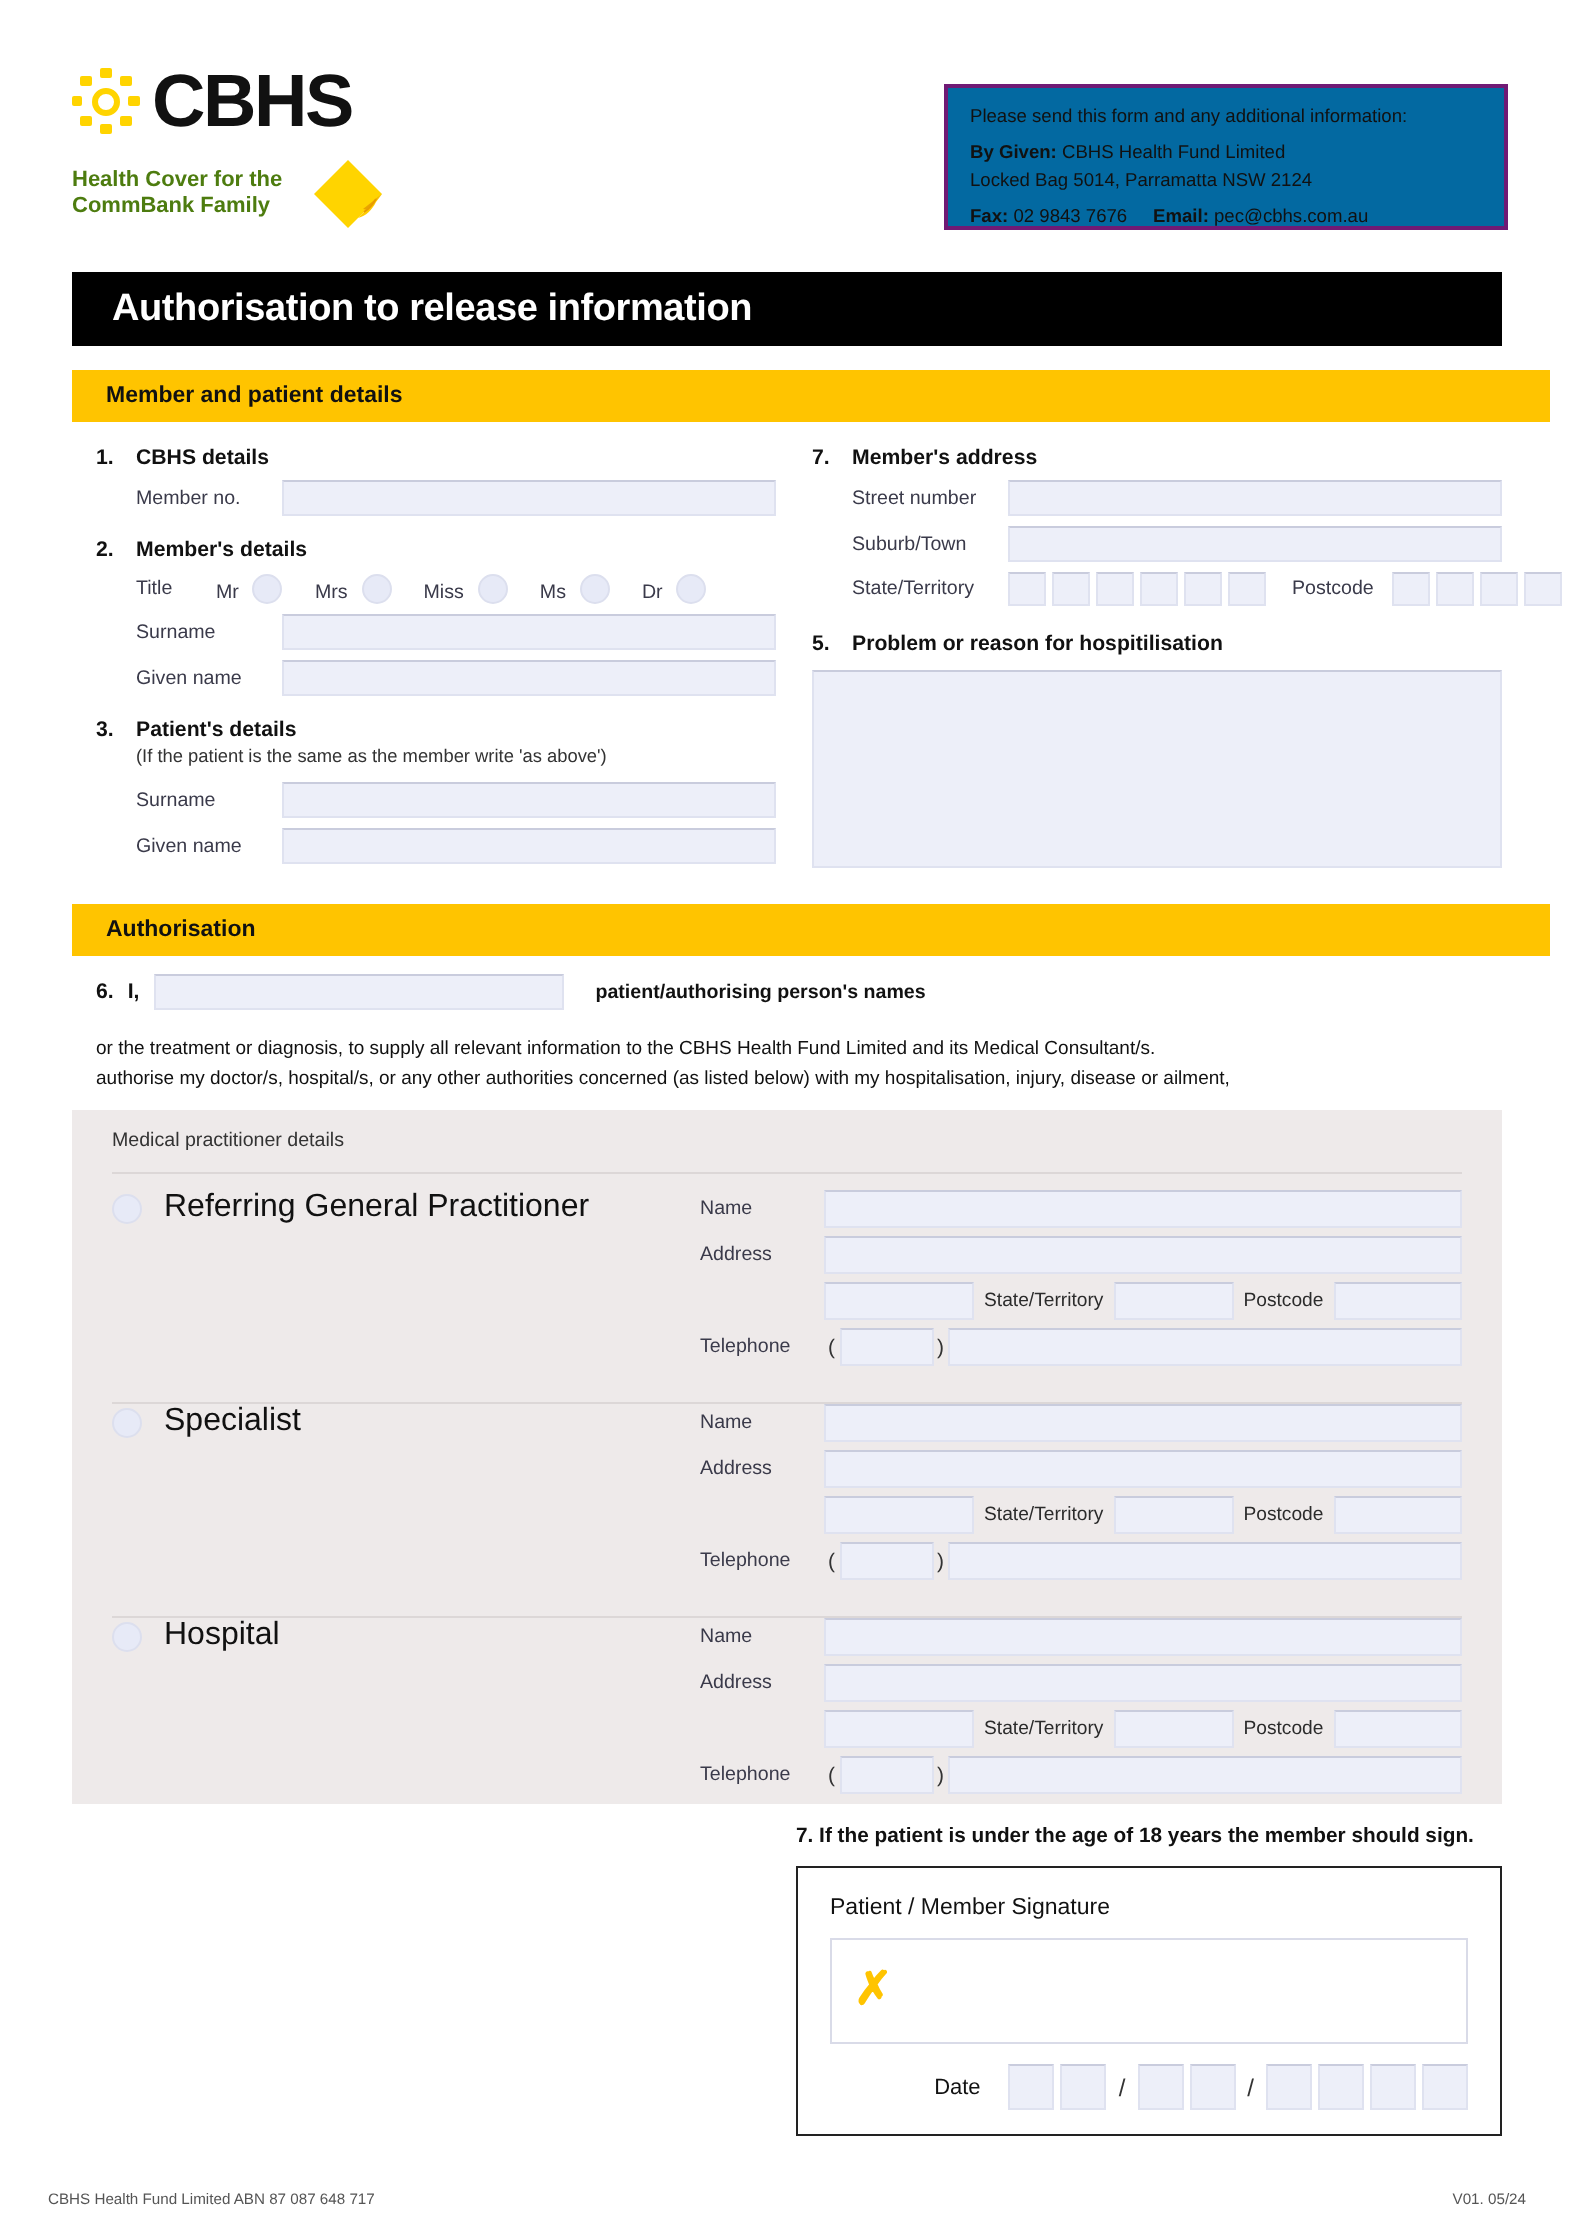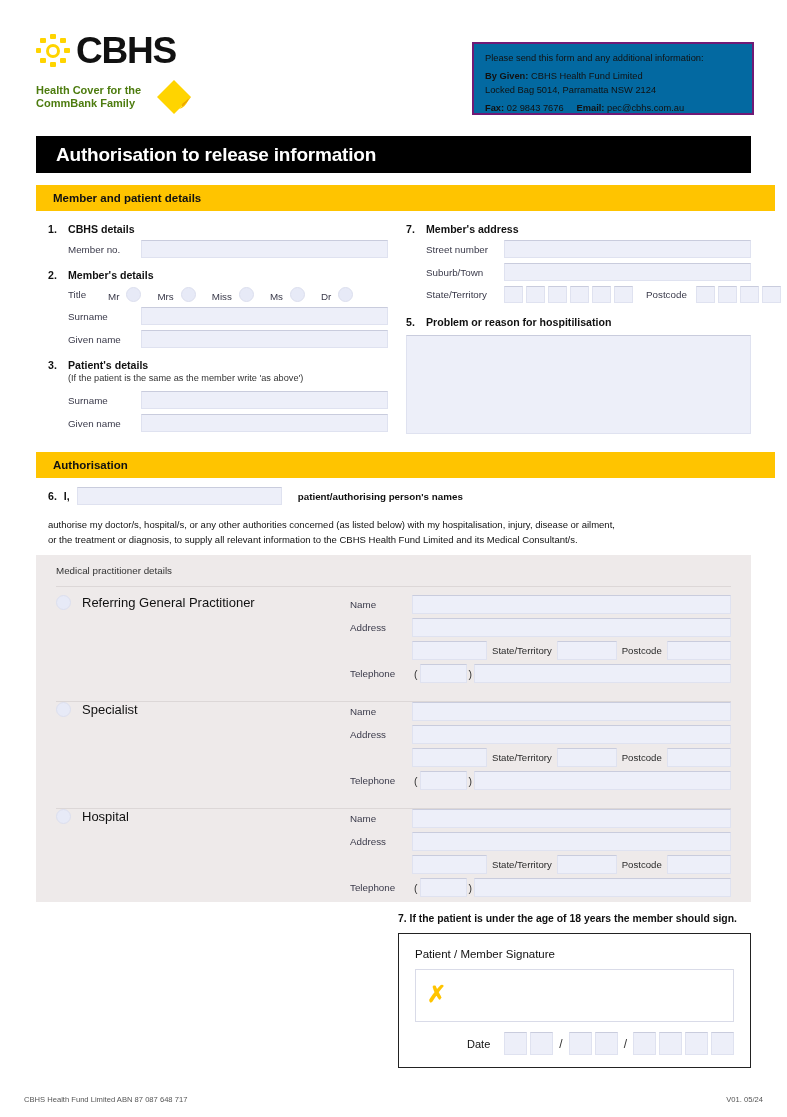--- a/index.html
+++ b/index.html
@@ -116,21 +116,21 @@
   
   .panel {
     position: absolute; left: 36px; top: 555px; width: 715px; height: 347px;
     background: #eeeaea;
   }
   .panel-title { position: absolute; left: 20px; top: 10px; font-size: 9.8px; color: #333; }
   .panel-div { position: absolute; left: 20px; width: 675px; height: 1px; background: #dcd7d7; }
 
   .prac-block { position: absolute; left: 20px; width: 675px; }
   .prac-label-row { display: flex; align-items: center; gap: 11px; }
-  .prac-label-row span { font-size: 13px; color: #111; }
+  .prac-label-row span { font-size: 16px; color: #111; }
   .prac-fields { position: absolute; left: 294px; top: 0; width: 381px; }
   .pf-row { display: flex; align-items: center; margin-bottom: 4px; }
   .pf-row .flabel { width: 62px; flex: 0 0 62px; }
   .pf-row .fld { height: 19px; flex: 1; }
   .pf-split { display: flex; align-items: center; margin-bottom: 4px; padding-left: 62px; }
   .pf-split .fld { height: 19px; }
   .pf-split .seg1 { width: 75px; }
   .pf-split .seg2 { width: 60px; }
   .pf-split .seg3 { flex: 1; }
   .pf-split .lab { font-size: 9.6px; color: #2b2b2b; padding: 0 5px; }
@@ -337,22 +337,22 @@
   <div class="section-head" id="sec-auth">Authorisation</div>
 
   <div class="auth-area">
     <div class="auth-i-row">
       <span class="num">6.</span>
       <span class="num">I,</span>
       <div class="fld auth-name-fld"></div>
       <span class="auth-cap">patient/authorising person's names</span>
     </div>
     <div class="auth-para">
+      <div>or the treatment or diagnosis, to supply all relevant information to the CBHS Health Fund Limited and its Medical Consultant/s.</div>
       <div>authorise my doctor/s, hospital/s, or any other authorities concerned (as listed below) with my hospitalisation, injury, disease or ailment,</div>
-      <div>or the treatment or diagnosis, to supply all relevant information to the CBHS Health Fund Limited and its Medical Consultant/s.</div>
     </div>
   </div>
 
   <div class="panel">
     <div class="panel-title">Medical practitioner details</div>
     <div class="panel-div" style="top:31px;"></div>
 
     <div class="prac-block" style="top:40px; height:98px;">
       <div class="prac-label-row">
         <div class="radio"></div>

